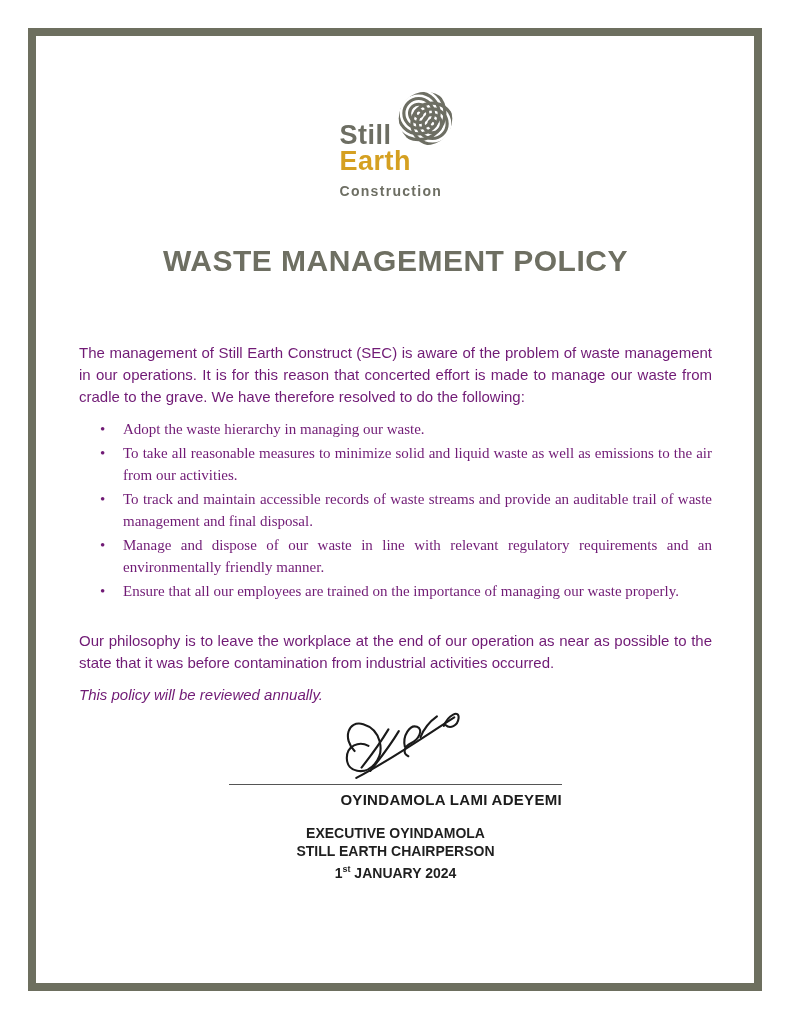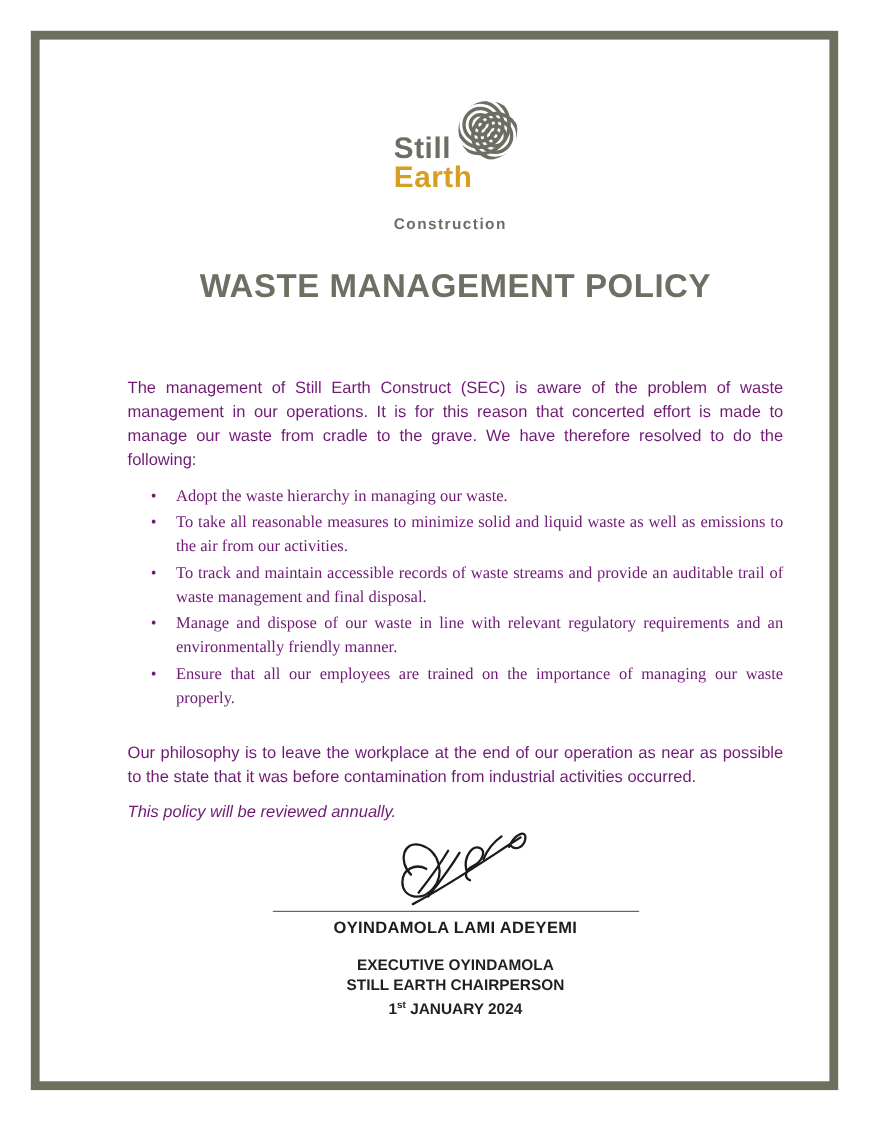--- a/index.html
+++ b/index.html
@@ -7,21 +7,20 @@
   body {
     font-family: "Liberation Sans", sans-serif;
     color: #333333;
   }
   .page {
     position: relative;
     width: 791px;
     height: 1024px;
     background: #ffffff;
     overflow: hidden;
-    padding-left: 37px;
   }
   .page-border {
     position: absolute;
     left: 28px; top: 28px;
     width: 734px; height: 963px;
     border: 8px solid var(--border-color, #6d6f5f);
     pointer-events: none;
   }
   .content {
     position: relative;
@@ -45,21 +44,21 @@
     font-size: 27px; font-weight: bold;
     color: var(--logo-gray, #6d6e63);
     letter-spacing: 0.5px;
   }
   .logo-earth {
     font-size: 27px; font-weight: bold;
     color: var(--logo-gold, #d5a021);
     letter-spacing: 0.5px;
   }
   .logo-construction {
-    margin-top: 16px;
+    margin-top: 4px;
     font-size: 14px; font-weight: 600;
     letter-spacing: 1.3px;
     color: var(--logo-gray, #6d6e63);
   }
   
   .doc-title {
     margin-top: 50px;
     text-align: center;
     font-size: 30px;
     font-weight: bold;
@@ -85,21 +84,21 @@
     position: absolute;
     left: 21px; top: 0;
     font-size: 15px;
   }
   .philosophy { margin-top: 28px; text-align: justify; }
   .review { margin-top: 10px; font-style: italic; }
   
   .signature-wrap {
     width: 333px;
     margin: 0 auto;
-    text-align: center;
+    text-align: right;
   }
   .signature-svg {
     display: block;
     width: 150px; height: 78px;
     margin: 0 auto;
     margin-left: 100px;
   }
   .signature-rule {
     border: none;
     border-top: 1px solid #555555;

